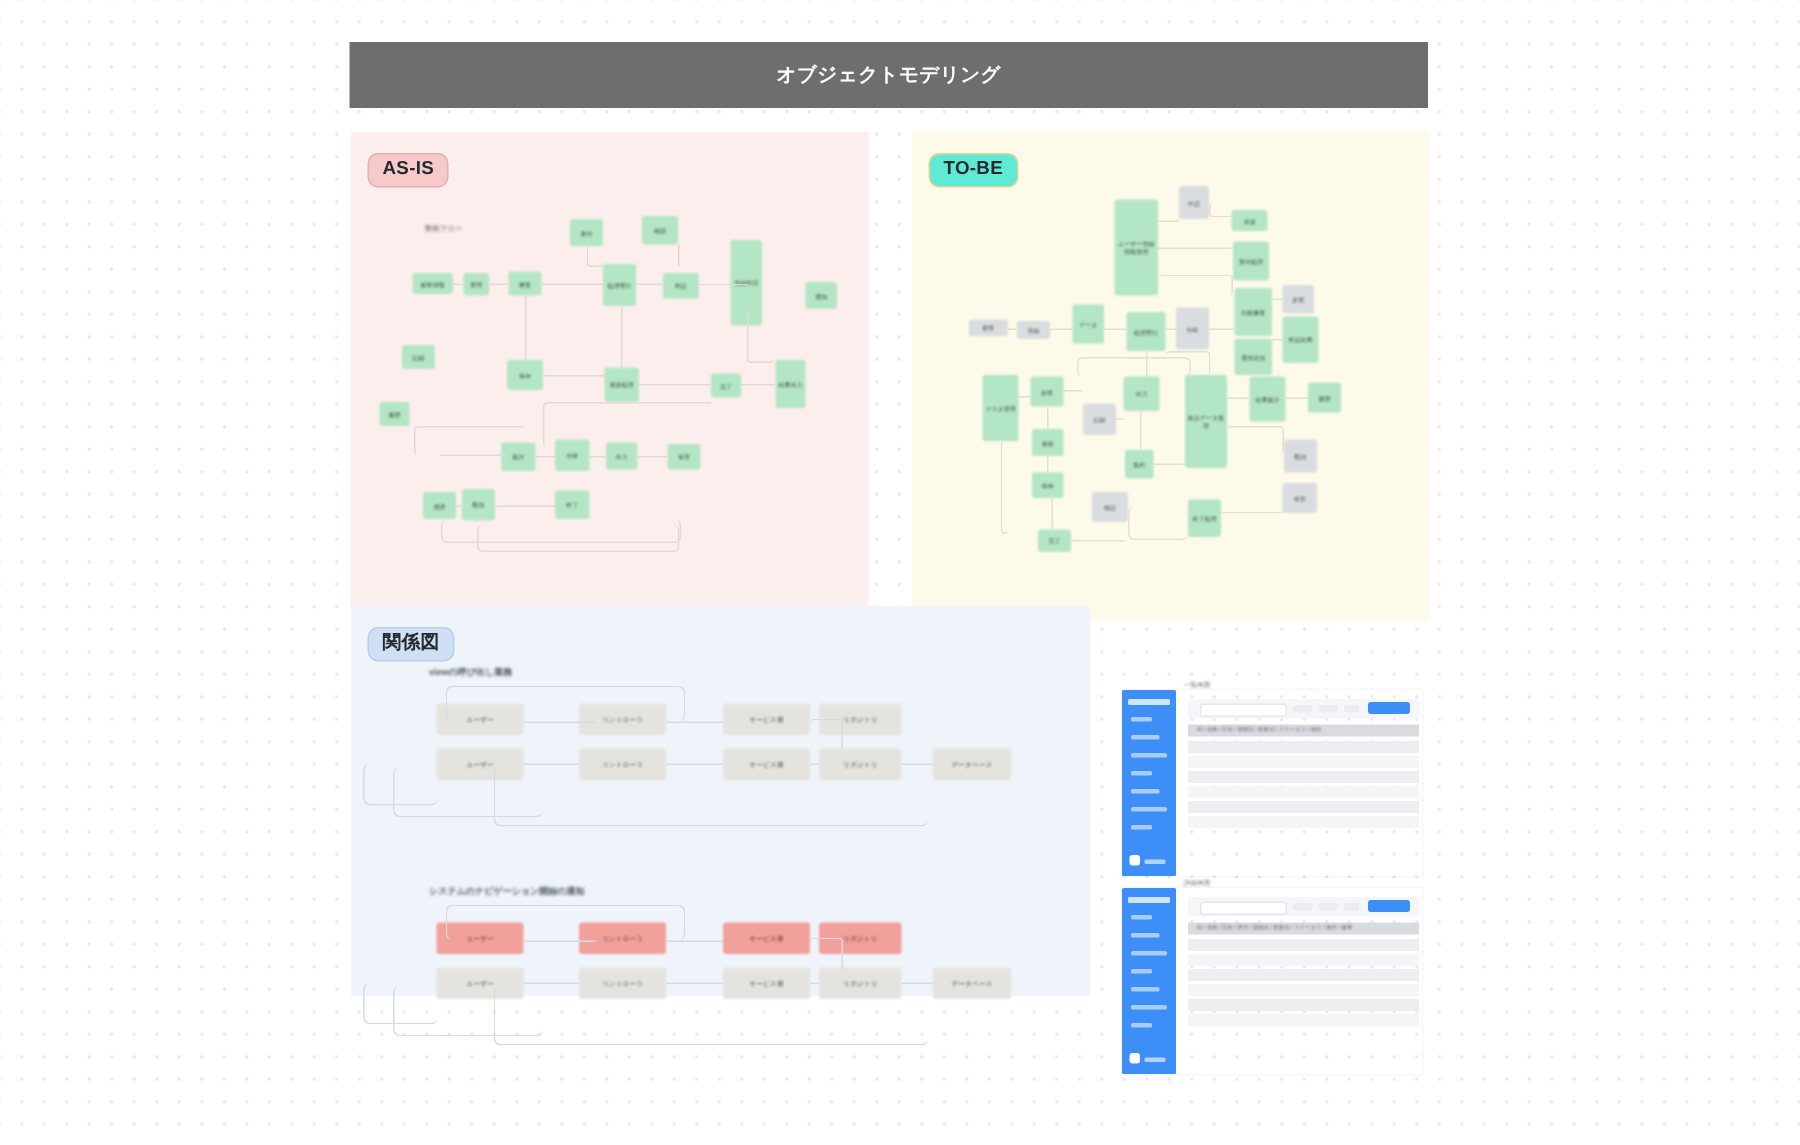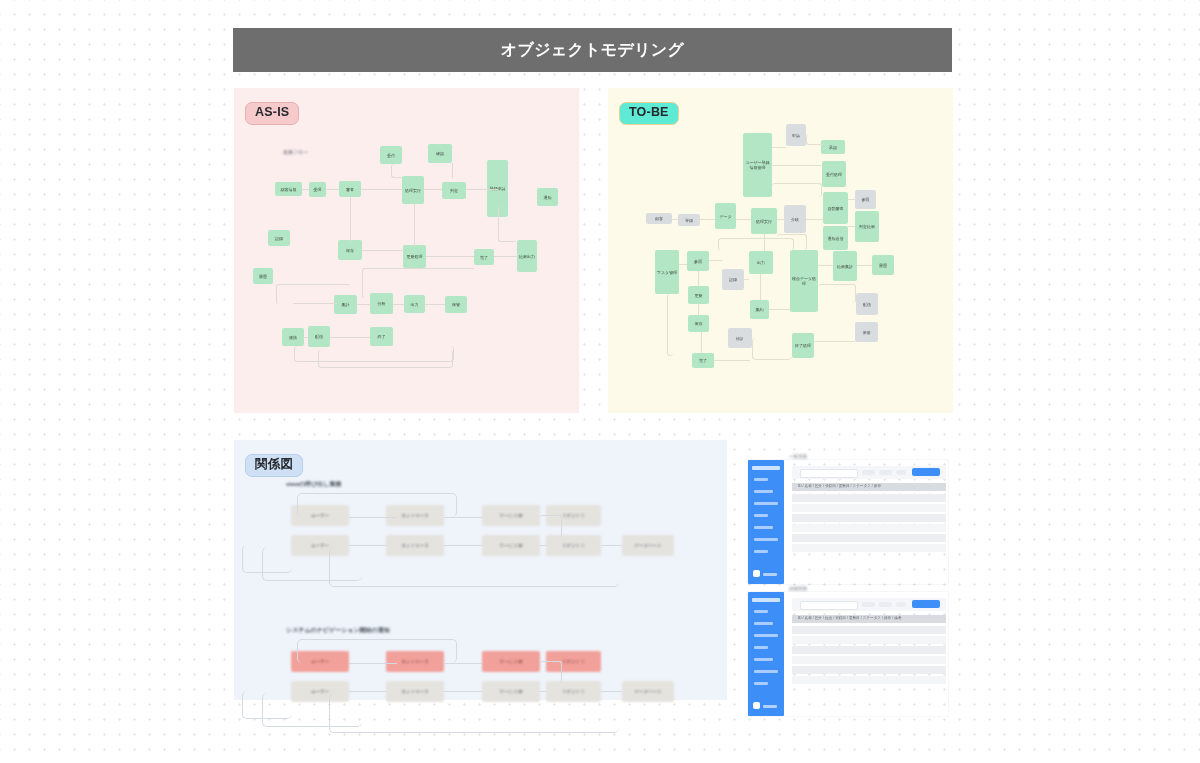--- a/index.html
+++ b/index.html
@@ -21,37 +21,37 @@
   
   .title-banner {
     position: absolute;
     left: 233px; top: 28px;
     width: 719px; height: 44px;
     background: #6e6e6e;
     display: flex; align-items: center; justify-content: center;
   }
   .title-banner .title-text {
     color: #ffffff;
-    font-size: 16px;
+    font-size: 13px;
     font-weight: bold;
     letter-spacing: .3px;
   }
 
   
   .panel { position: absolute; }
   .panel-asis {
     left: 234px; top: 88px; width: 345px; height: 325px;
     background: #fdeeee;
   }
   .panel-tobe {
     left: 608px; top: 88px; width: 345px; height: 325px;
     background: #fdfaea;
   }
   .panel-rel {
-    left: 234px; top: 440px; width: 493px; height: 260px;
+    left: 234px; top: 404px; width: 493px; height: 260px;
     background: #eff4fb;
   }
 
   .badge {
     position: absolute;
     left: 11px; top: 14px;
     padding: 3px 9px 4px 9px;
     border-radius: 7px;
     font-size: 12.5px;
     font-weight: bold;

